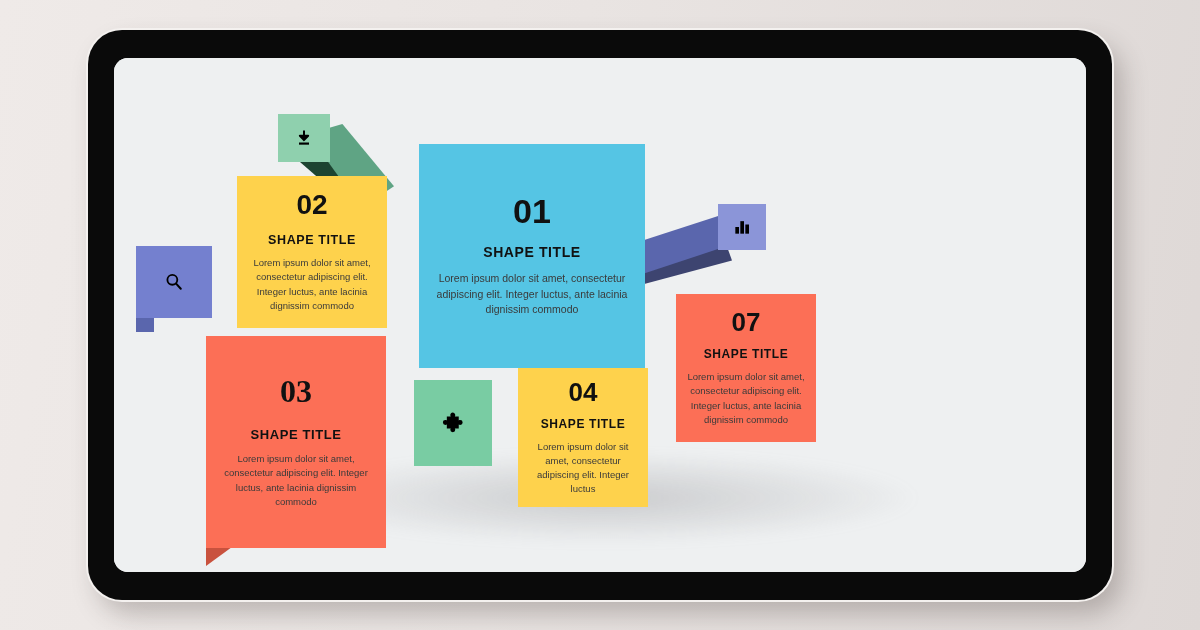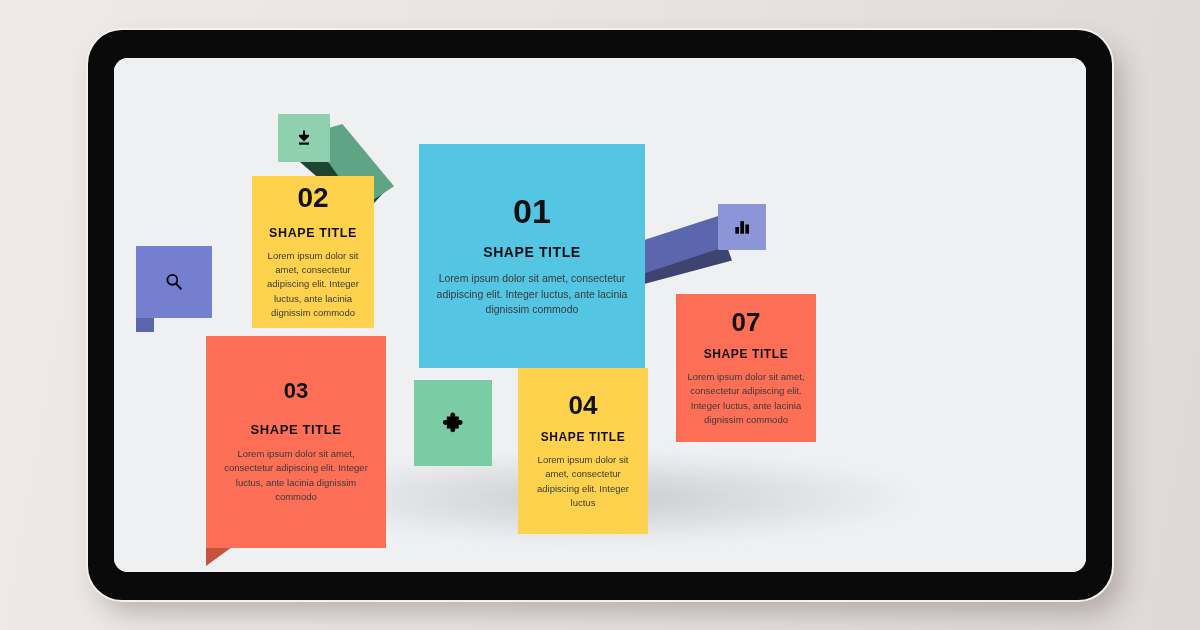--- a/index.html
+++ b/index.html
@@ -39,41 +39,41 @@
   .desc{color:#3a3a3a;line-height:1.5;}
 
   
   #b01{left:305px;top:86px;width:226px;height:224px;z-index:60;}
   #b01 .face{background:#55c5e4;padding:0 14px;}
   #b01 .num{font-size:34px;margin-bottom:16px;}
   #b01 .ttl{font-size:14px;margin-bottom:11px;}
   #b01 .desc{font-size:10.5px;}
 
   
-  #b02{left:138px;top:118px;width:122px;height:152px;z-index:50;}
+  #b02{left:123px;top:118px;width:150px;height:152px;z-index:50;}
   #b02 .face{background:#fed24c;padding:0 9px;}
   #b02 .num{font-size:28px;margin-bottom:14px;}
   #b02 .ttl{font-size:12.5px;margin-bottom:9px;}
   #b02 .desc{font-size:9.5px;}
   #b02 .s-right{width:24px;height:100%;left:150px;top:0;
      background:#d9af33;clip-path:polygon(0 0,100% 8%,100% 100%,0 100%);}
 
   
   #b03{left:92px;top:278px;width:180px;height:212px;z-index:55;}
   #b03 .face{background:#fc6f56;padding:0 10px;}
-  #b03 .num{font-size:22px;margin-bottom:20px;}
+  #b03 .num{font-size:32px;margin-bottom:20px;font-family:Liberation Serif, serif;}
   #b03 .ttl{font-size:13px;margin-bottom:10px;}
   #b03 .desc{font-size:9.5px;}
   #b03 .s-right{width:26px;height:100%;left:180px;top:0;
      background:#c9523e;clip-path:polygon(0 0,100% 9%,100% 91%,0 100%);}
   #b03 .s-top{width:180px;height:18px;left:0;top:-18px;
      background:#e0614a;clip-path:polygon(0 100%,4% 0,100% 0,100% 100%);}
 
   
-  #b04{left:404px;top:310px;width:130px;height:166px;z-index:52;}
+  #b04{left:404px;top:310px;width:130px;height:139px;z-index:52;}
   #b04 .face{background:#fed24c;padding:0 8px;}
   #b04 .num{font-size:26px;margin-bottom:12px;}
   #b04 .ttl{font-size:12px;margin-bottom:9px;}
   #b04 .desc{font-size:9.5px;}
   #b04 .s-left{width:22px;height:100%;left:-22px;top:0;
      background:#d1a434;clip-path:polygon(0 10%,100% 0,100% 100%,0 92%);}
 
   
   #b05{left:562px;top:236px;width:140px;height:148px;z-index:45;}
   #b05 .face{background:#fc6f56;padding:0 8px;}

